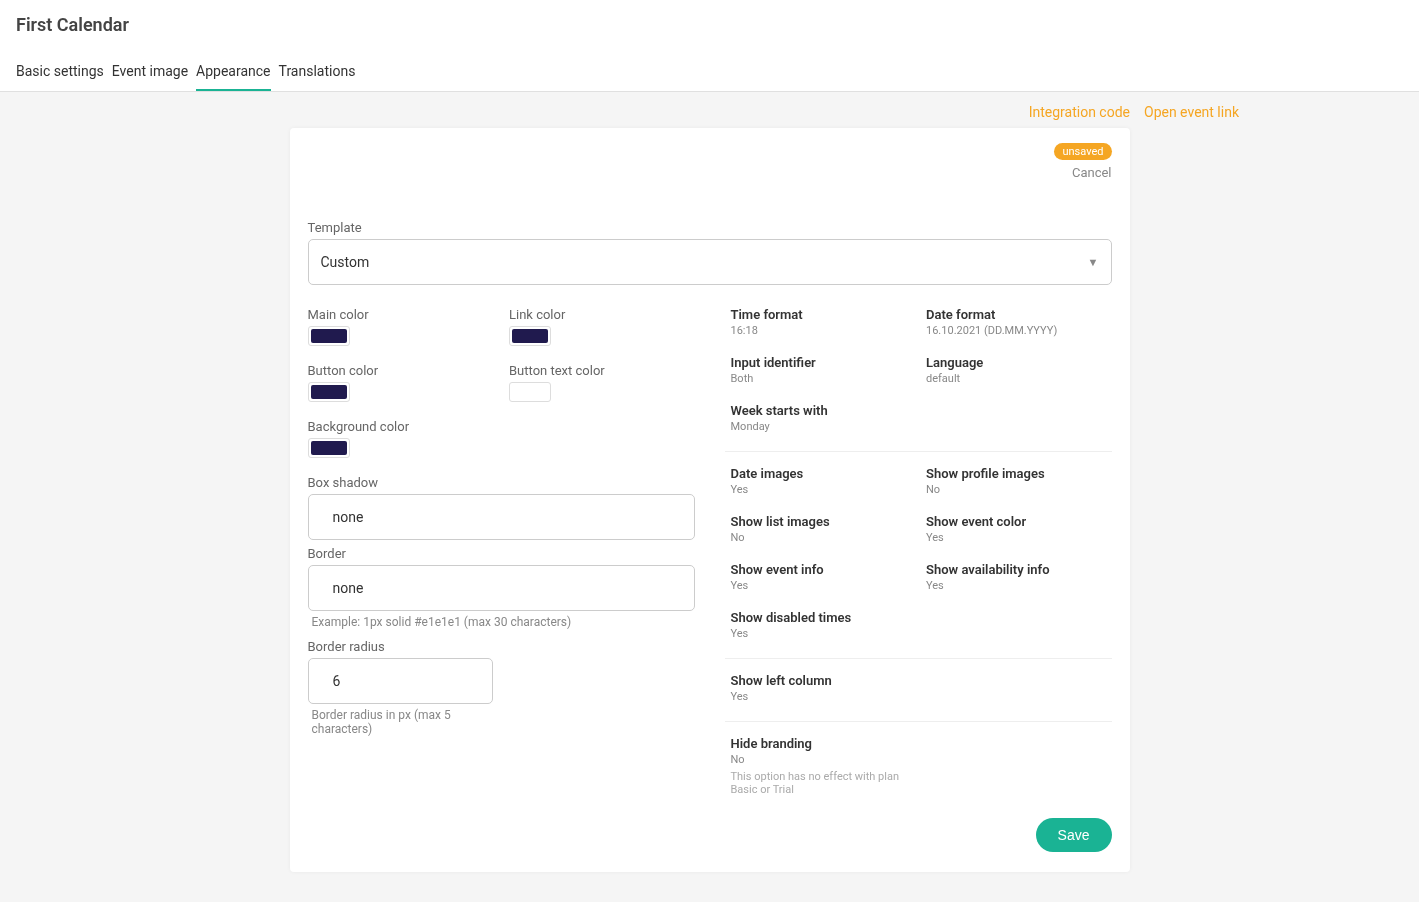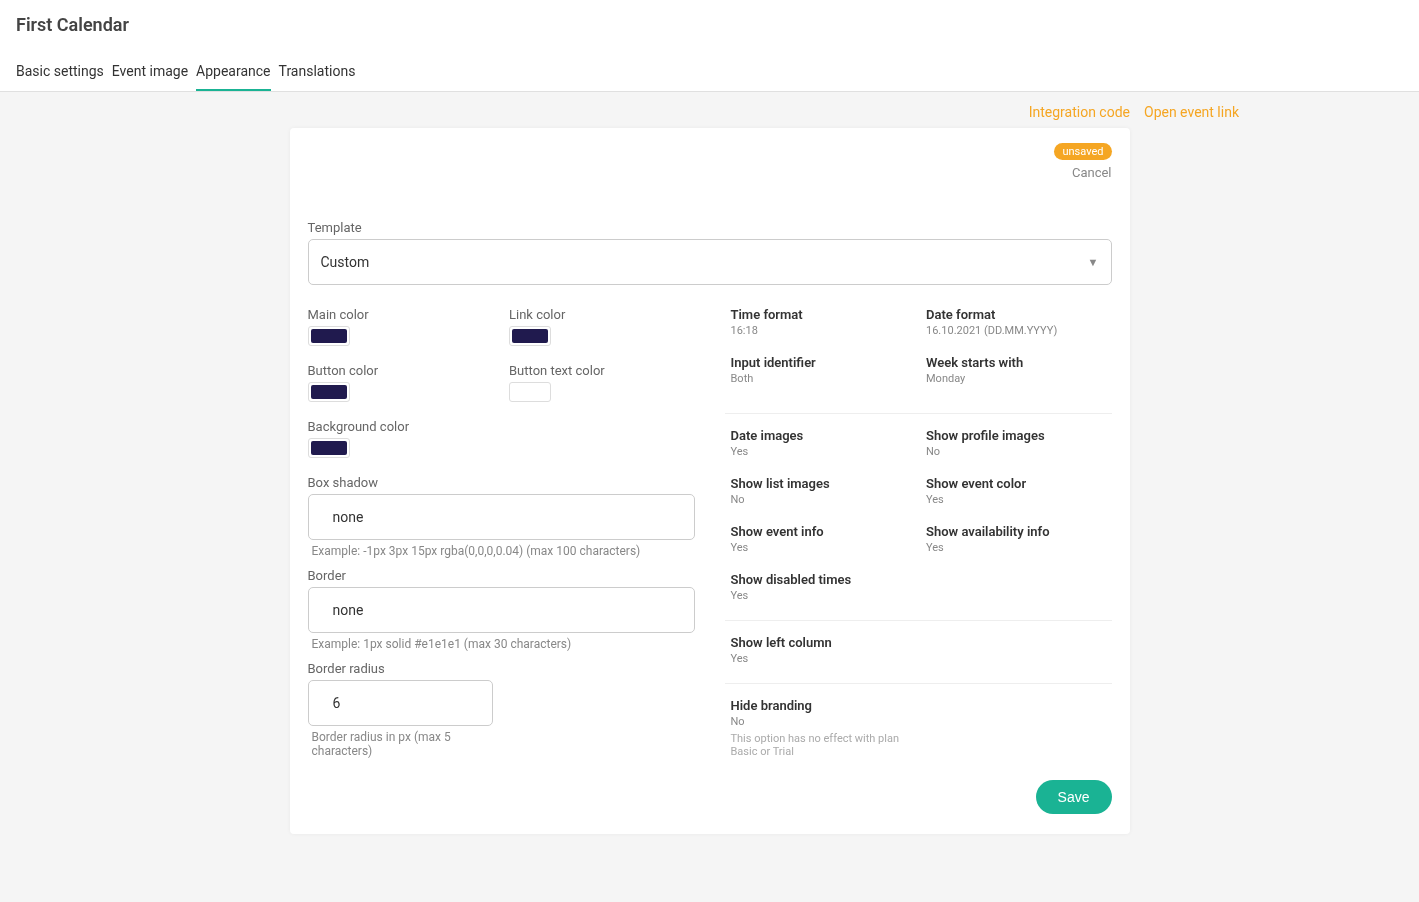--- a/index.html
+++ b/index.html
@@ -278,21 +278,20 @@
           <div class="color-swatch">
             <div class="color-swatch-inner" style="background:#201a4e"></div>
           </div>
         </div>
         <div class="color-field"></div>
       </div>
 
       <div class="field-block">
         <div class="field-label">Box shadow</div>
         <input type="text" class="text-field" value="none" style="">
-        <div class="helper-text">Example: -1px 3px 15px rgba(0,0,0,0.04) (max 100 characters)</div>
       </div>
 
       <div class="field-block">
         <div class="field-label">Border</div>
         <input type="text" class="text-field" value="none" style="">
         <div class="helper-text">Example: 1px solid #e1e1e1 (max 30 characters)</div>
       </div>
 
       <div class="field-block">
         <div class="field-label">Border radius</div>
@@ -309,20 +308,24 @@
         </div>
         <div class="info-item">
           <div class="info-label">Date format</div>
           <div class="info-value">16.10.2021 (DD.MM.YYYY)</div>
         </div>
         <div class="info-item">
           <div class="info-label">Input identifier</div>
           <div class="info-value">Both</div>
         </div>
         <div class="info-item">
+          <div class="info-label">Language</div>
+          <div class="info-value">default</div>
+        </div>
+        <div class="info-item">
           <div class="info-label">Week starts with</div>
           <div class="info-value">Monday</div>
         </div>
         <div></div>
       </div>
 
       <hr class="divider">
 
       <div class="info-grid">
         <div class="info-item">

